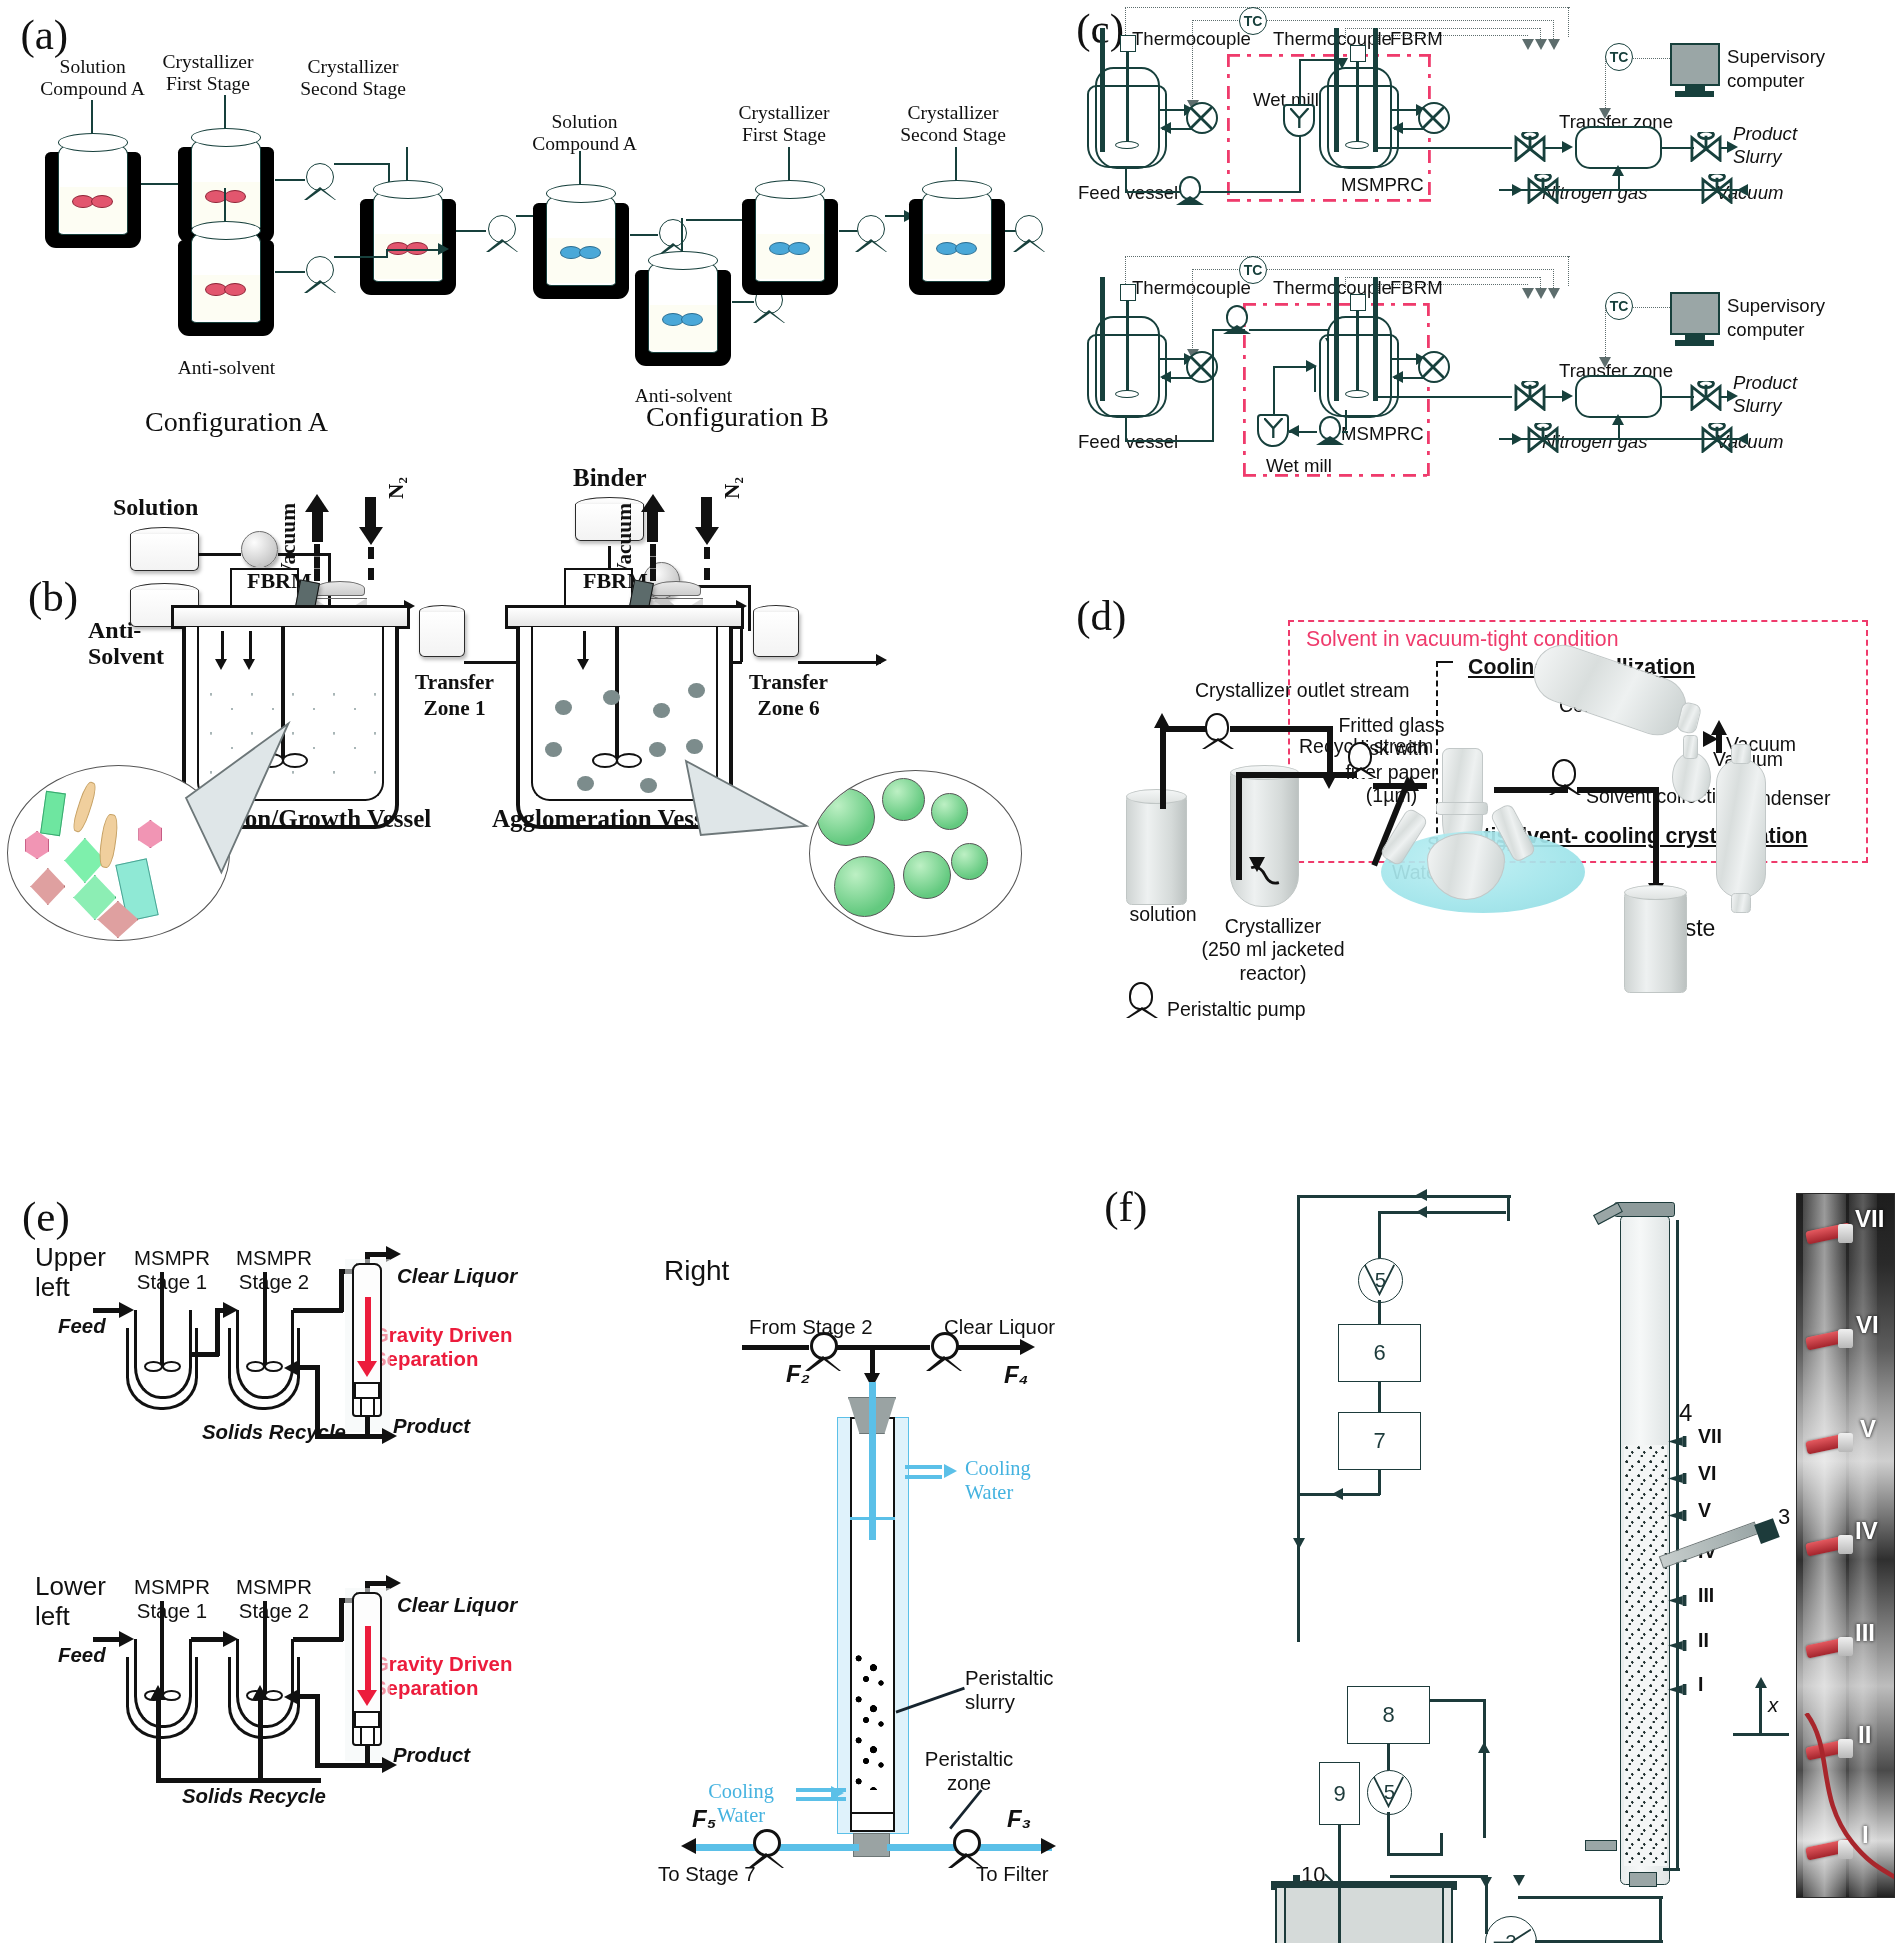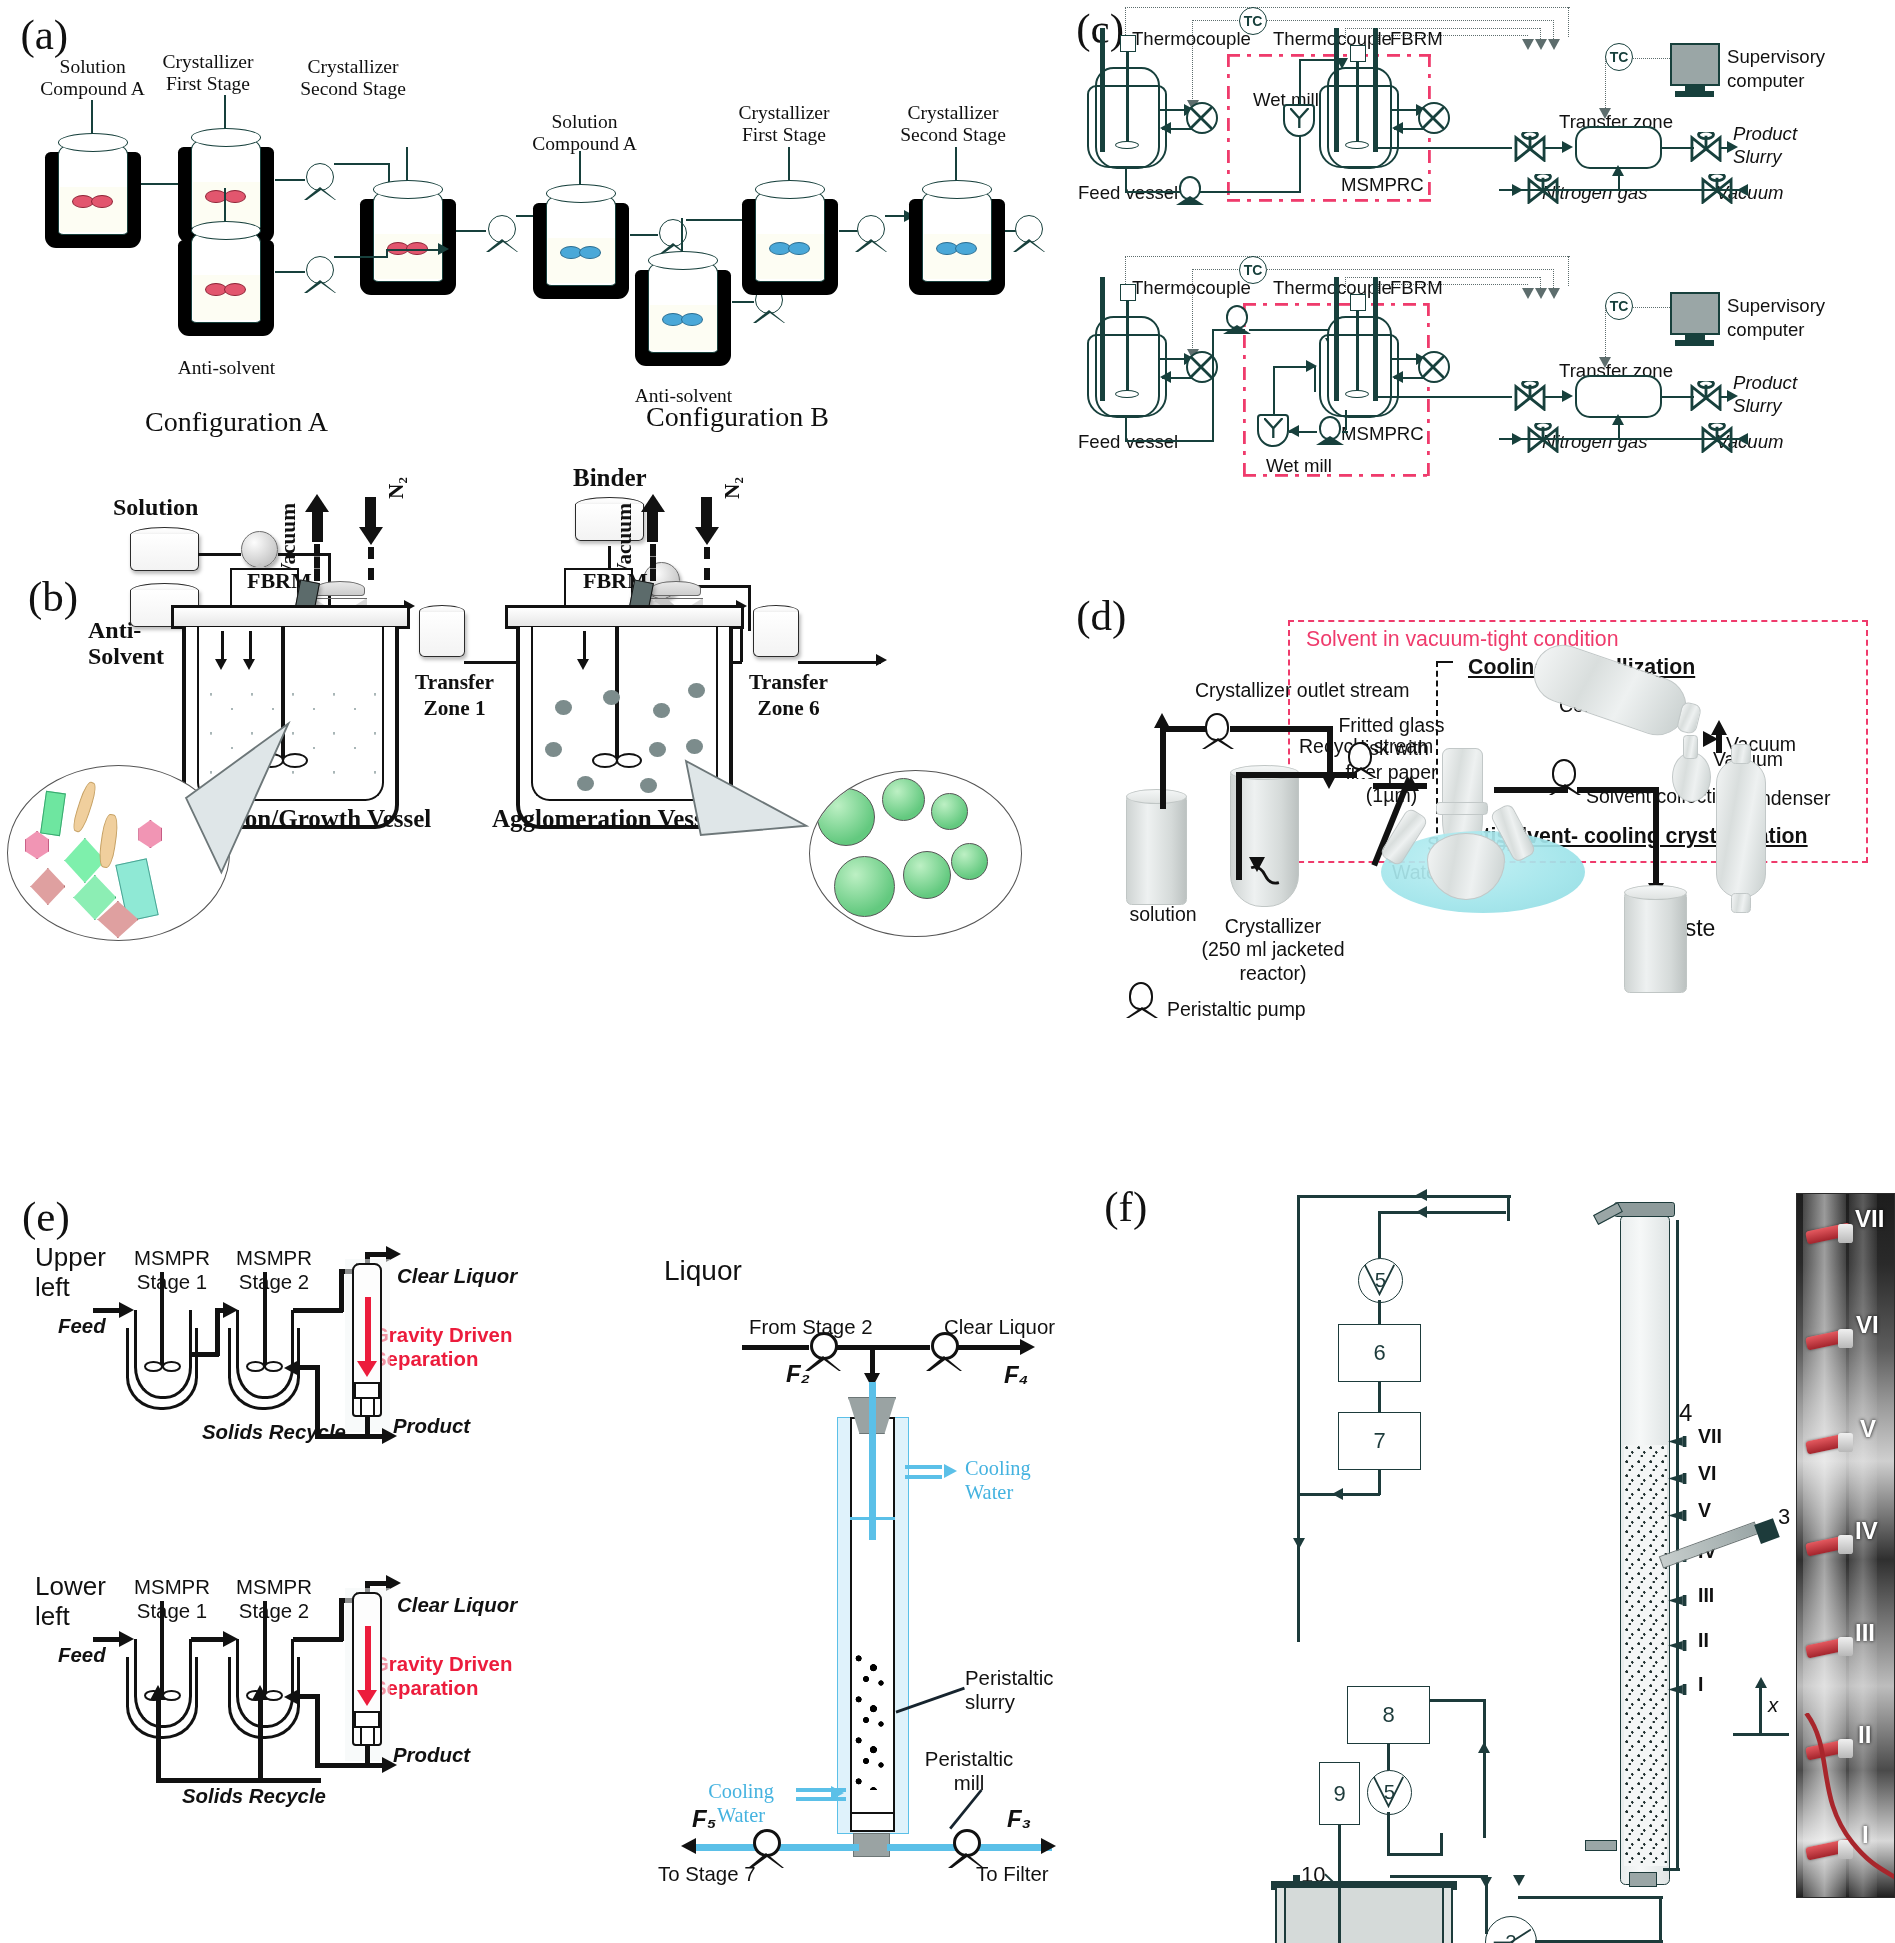--- a/index.html
+++ b/index.html
@@ -1232,21 +1232,21 @@
     <div class="blkLn" style="left:295px;top:215px;width:24px;height:4.6px;"></div>
     <div class="blkArrowL" style="left:284px;top:210px;"></div>
     <div class="blkLn" style="left:156px;top:299px;width:165px;height:4.6px;"></div>
     <div class="blkLn" style="left:156px;top:219px;width:4.6px;height:83px;"></div>
     <div class="blkArrowU" style="left:150px;top:206px;"></div>
     <div class="blkLn" style="left:258px;top:219px;width:4.6px;height:82px;"></div>
     <div class="blkArrowU" style="left:252px;top:206px;"></div>
   </div>
 
   <div style="position:absolute;left:575px;top:0;width:519px;height:742px;">
-    <div class="eLabel" style="left:89px;top:104px;font-size:28px;">Liquor</div>
+    <div class="eLabel" style="left:89px;top:104px;font-size:28px;">Right</div>
 
     <div class="eLabel" style="left:174px;top:165px;">From Stage 2</div>
     <div class="eLabel" style="left:369px;top:165px;">Clear Liquor</div>
     <div class="eLabelI" style="left:211px;top:210px;font-size:24px;">F₂</div>
     <div class="eLabelI" style="left:429px;top:211px;font-size:24px;">F₄</div>
 
     <div class="ePump" style="left:230px;top:182px;">
       <div class="c"></div>
         <div class="t"></div>
         <div class="t2"></div>
@@ -1315,21 +1315,21 @@
       <div class="c"></div>
         <div class="t"></div>
         <div class="t2"></div>
     </div>
     <div class="eLabelI" style="left:117px;top:655px;font-size:24px;">F₅</div>
     <div class="eLabelI" style="left:432px;top:655px;font-size:24px;">F₃</div>
     <div class="eLabel" style="left:83px;top:712px;">To Stage 7</div>
     <div class="eLabel" style="left:401px;top:712px;">To Filter</div>
     <div class="eLabel ctr" style="left:343px;top:597px;width:102px;line-height:1.2;">
       <span>Peristaltic</span><br>
-      <span>mill</span>
+      <span>zone</span>
     </div>
     <svg style="position:absolute;left:362px;top:640px;width:65px;height:46px;overflow:visible;" viewBox="0 0 70 50" width="65" height="46">
       <line x1="48" y1="0" x2="14" y2="42" stroke="#16242e" stroke-width="3"></line>
     </svg>
   </div>
 </div>
 
 <div class="panel" style="left:1095px;top:1150px;width:800px;height:793px;">
   <div class="plabel" style="position:absolute;left:9.3px;top:35px;">(f)</div>
 

